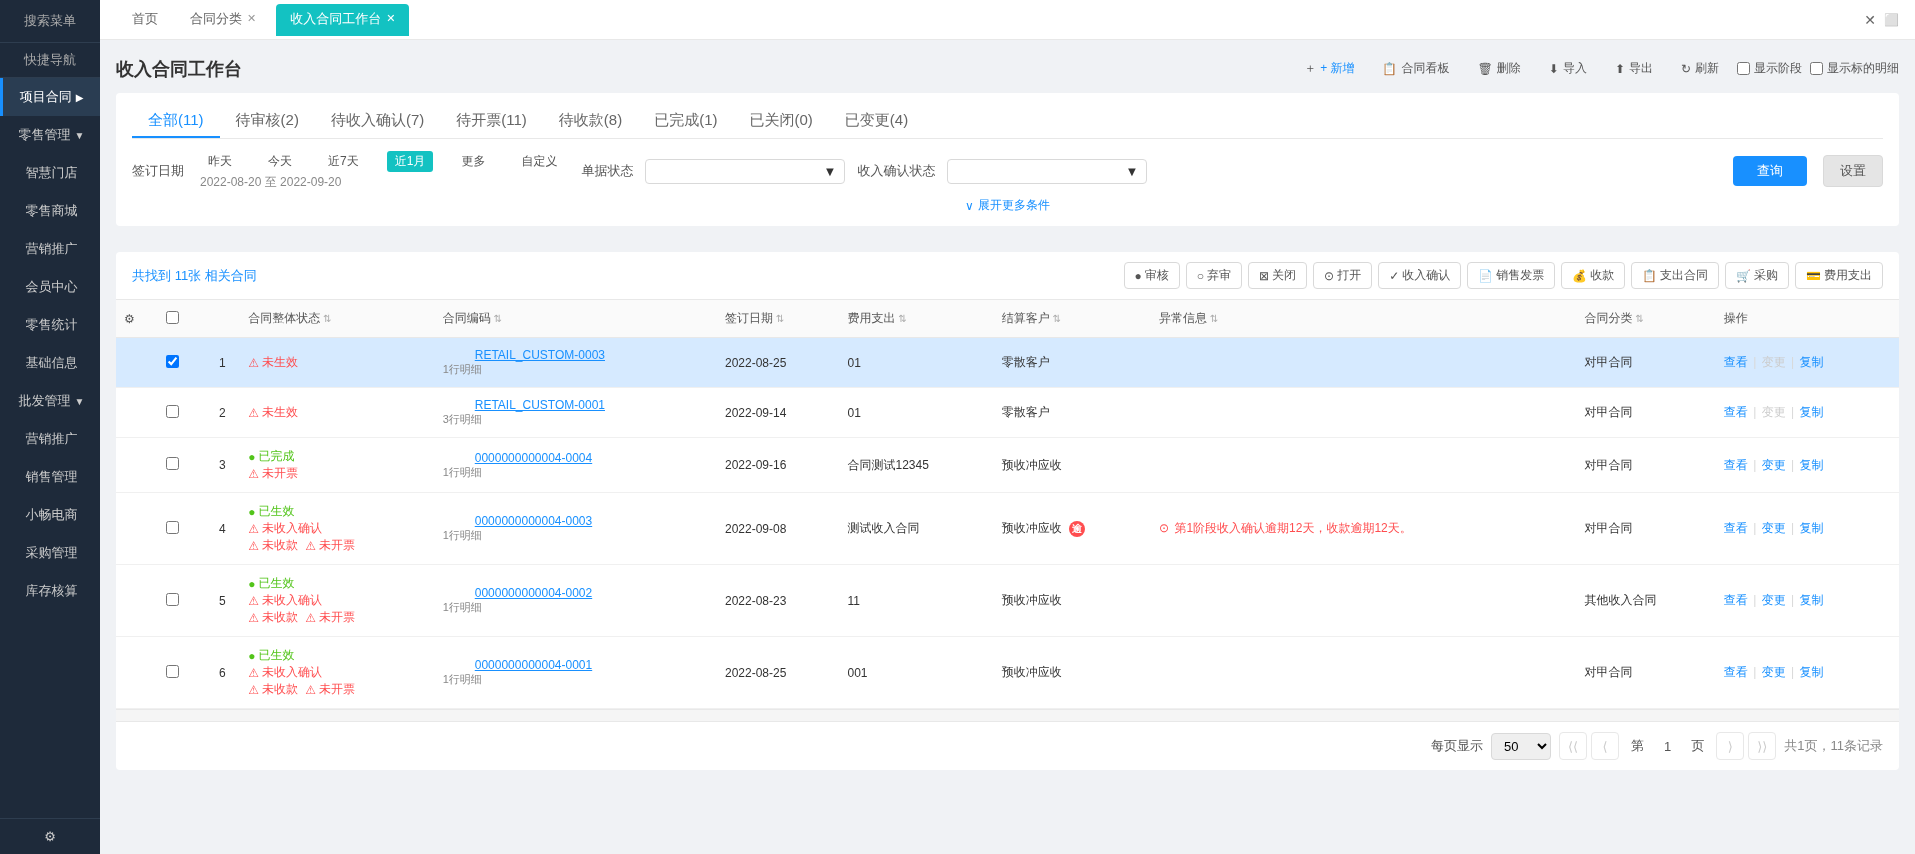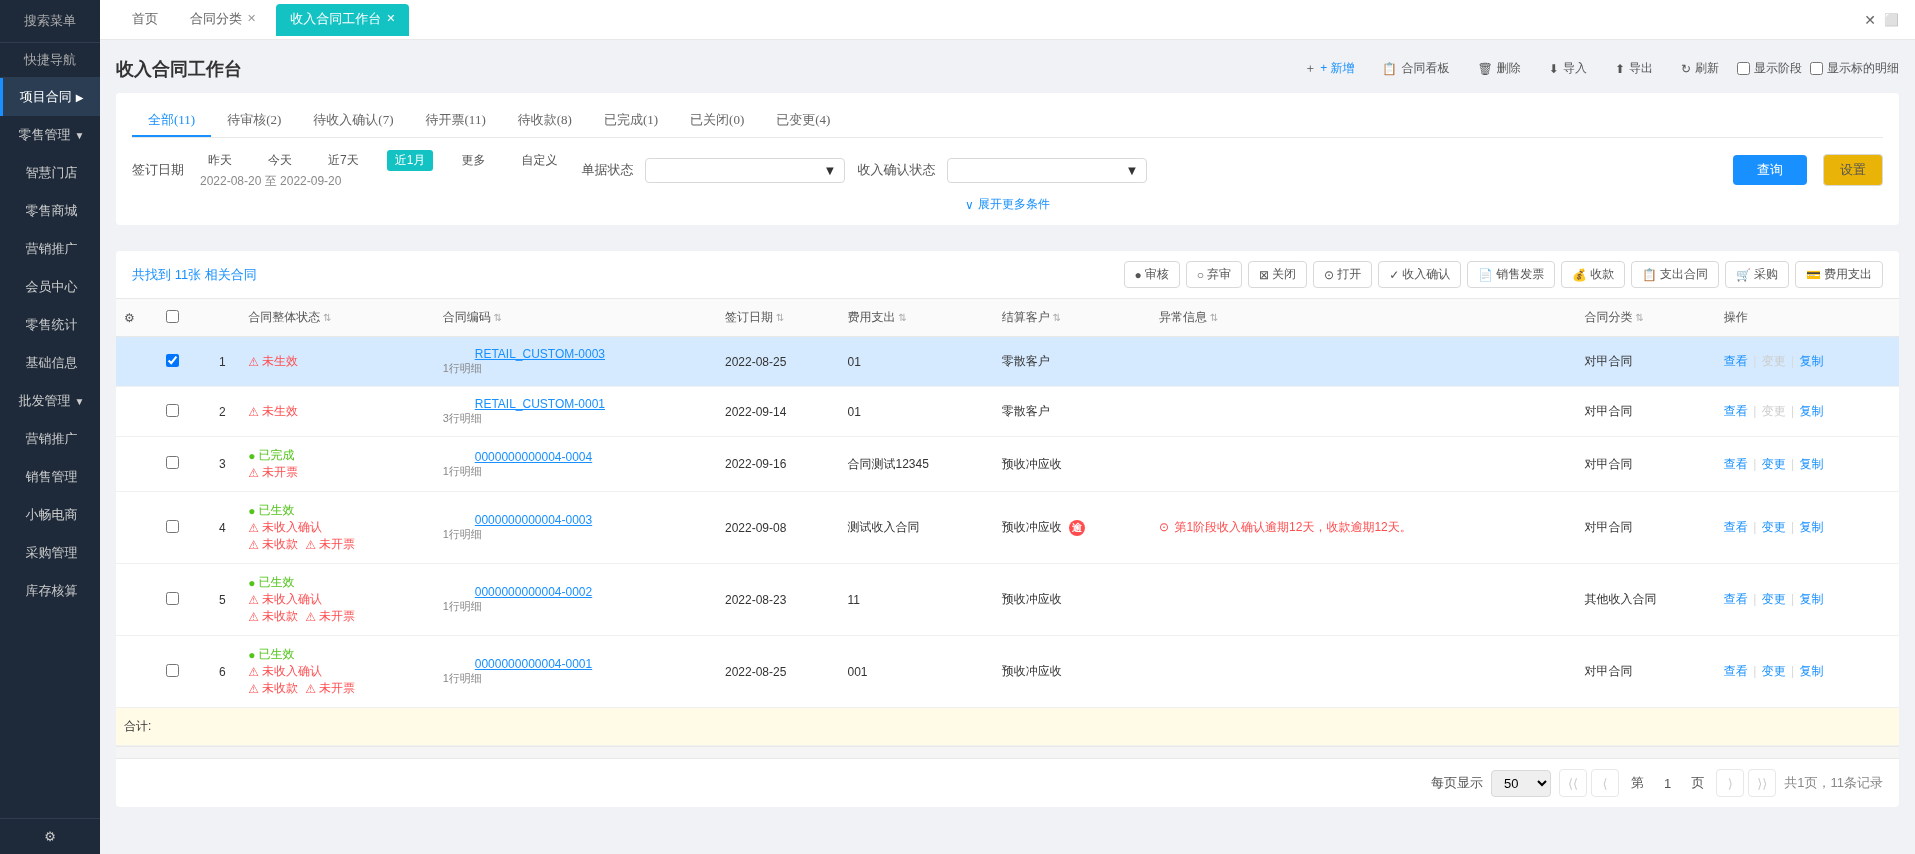--- a/index.html
+++ b/index.html
@@ -32,32 +32,32 @@
     .page-header { display: flex; align-items: center; justify-content: space-between; margin-bottom: 12px; }
     .page-title { font-size: 18px; font-weight: bold; color: #333; }
     .header-actions { display: flex; align-items: center; gap: 8px; }
     .action-btn { display: flex; align-items: center; gap: 4px; padding: 4px 10px; font-size: 12px; color: #555; cursor: pointer; border: none; background: none; }
     .checkbox-group { display: flex; align-items: center; gap: 4px; font-size: 12px; color: #555; }
     .checkbox-group input { margin: 0; }
 
     
     .filter-tabs { background: #fff; border-radius: 4px; padding: 12px 16px; margin-bottom: 8px; }
     .filter-tab-list { display: flex; gap: 0; border-bottom: 1px solid #e8e8e8; margin-bottom: 12px; }
-    .filter-tab { padding: 6px 16px; font-size: 13px; cursor: pointer; color: #666; border-bottom: 2px solid transparent; font-family: Liberation Serif, serif; }
+    .filter-tab { padding: 6px 16px; font-size: 15px; cursor: pointer; color: #666; border-bottom: 2px solid transparent; }
     .filter-tab.active { color: #1890ff; border-bottom: 2px solid #1890ff; font-weight: 500; }
     .filter-row { display: flex; align-items: center; gap: 16px; flex-wrap: wrap; }
     .filter-label { font-size: 13px; color: #555; white-space: nowrap; }
     .date-quick-btns { display: flex; gap: 20px; align-items: center; }
     .date-quick-btn { padding: 2px 8px; font-size: 12px; cursor: pointer; color: #555; border-radius: 3px; }
     .date-quick-btn.active { background: #13c2c2; color: #fff; border-radius: 3px; }
     .date-range-text { font-size: 12px; color: #888; margin-top: 2px; }
     .filter-select-group { display: flex; align-items: center; gap: 12px; flex: 1; }
     .filter-select { padding: 4px 8px; border: 1px solid #d9d9d9; border-radius: 4px; font-size: 13px; min-width: 160px; background: #fff; cursor: pointer; display: flex; align-items: center; justify-content: space-between; }
     .query-btn { padding: 6px 24px; background: #1890ff; color: #fff; border: none; border-radius: 4px; font-size: 13px; cursor: pointer; }
-    .settings-btn { padding: 6px 16px; background: #eab308; color: #555; border: 1px solid #d9d9d9; border-radius: 4px; font-size: 13px; cursor: pointer; }
+    .settings-btn { padding: 6px 16px; background: #e5e5e5; color: #555; border: 1px solid #d9d9d9; border-radius: 4px; font-size: 13px; cursor: pointer; }
     .expand-more { display: flex; align-items: center; justify-content: center; color: #1890ff; font-size: 12px; cursor: pointer; margin-top: 6px; gap: 4px; }
 
     
     .table-area { background: #fff; border-radius: 4px; }
     .table-toolbar { display: flex; align-items: center; justify-content: space-between; padding: 10px 16px; border-bottom: 1px solid #e8e8e8; margin-top: 26px; }
     .table-info { font-size: 13px; color: #555; }
     .table-info span { color: #1890ff; }
     .table-actions { display: flex; gap: 6px; flex-wrap: wrap; }
     .tbl-btn { display: flex; align-items: center; gap: 3px; padding: 4px 10px; font-size: 12px; border: 1px solid #d9d9d9; border-radius: 4px; cursor: pointer; background: #fff; color: #555; white-space: nowrap; }
 
@@ -542,24 +542,20 @@
               <td>对甲合同</td>
               <td>
                 <span class="op-link">查看</span>
                 <span class="op-divider">|</span>
                 <span class="op-link">变更</span>
                 <span class="op-divider">|</span>
                 <span class="op-link">复制</span>
               </td>
             </tr>
 
-            <tr class="tfoot-row">
-              <td colspan="3">合计:</td>
-              <td colspan="8"></td>
-            </tr>
           </tbody>
         </table>
       </div>
 
       <div style="height:12px;background:#f5f5f5;border-top:1px solid #e8e8e8;"></div>
 
       <div class="pagination">
         <span class="pagination-label">每页显示</span>
         <select class="pagination-select">
           <option>50</option>

